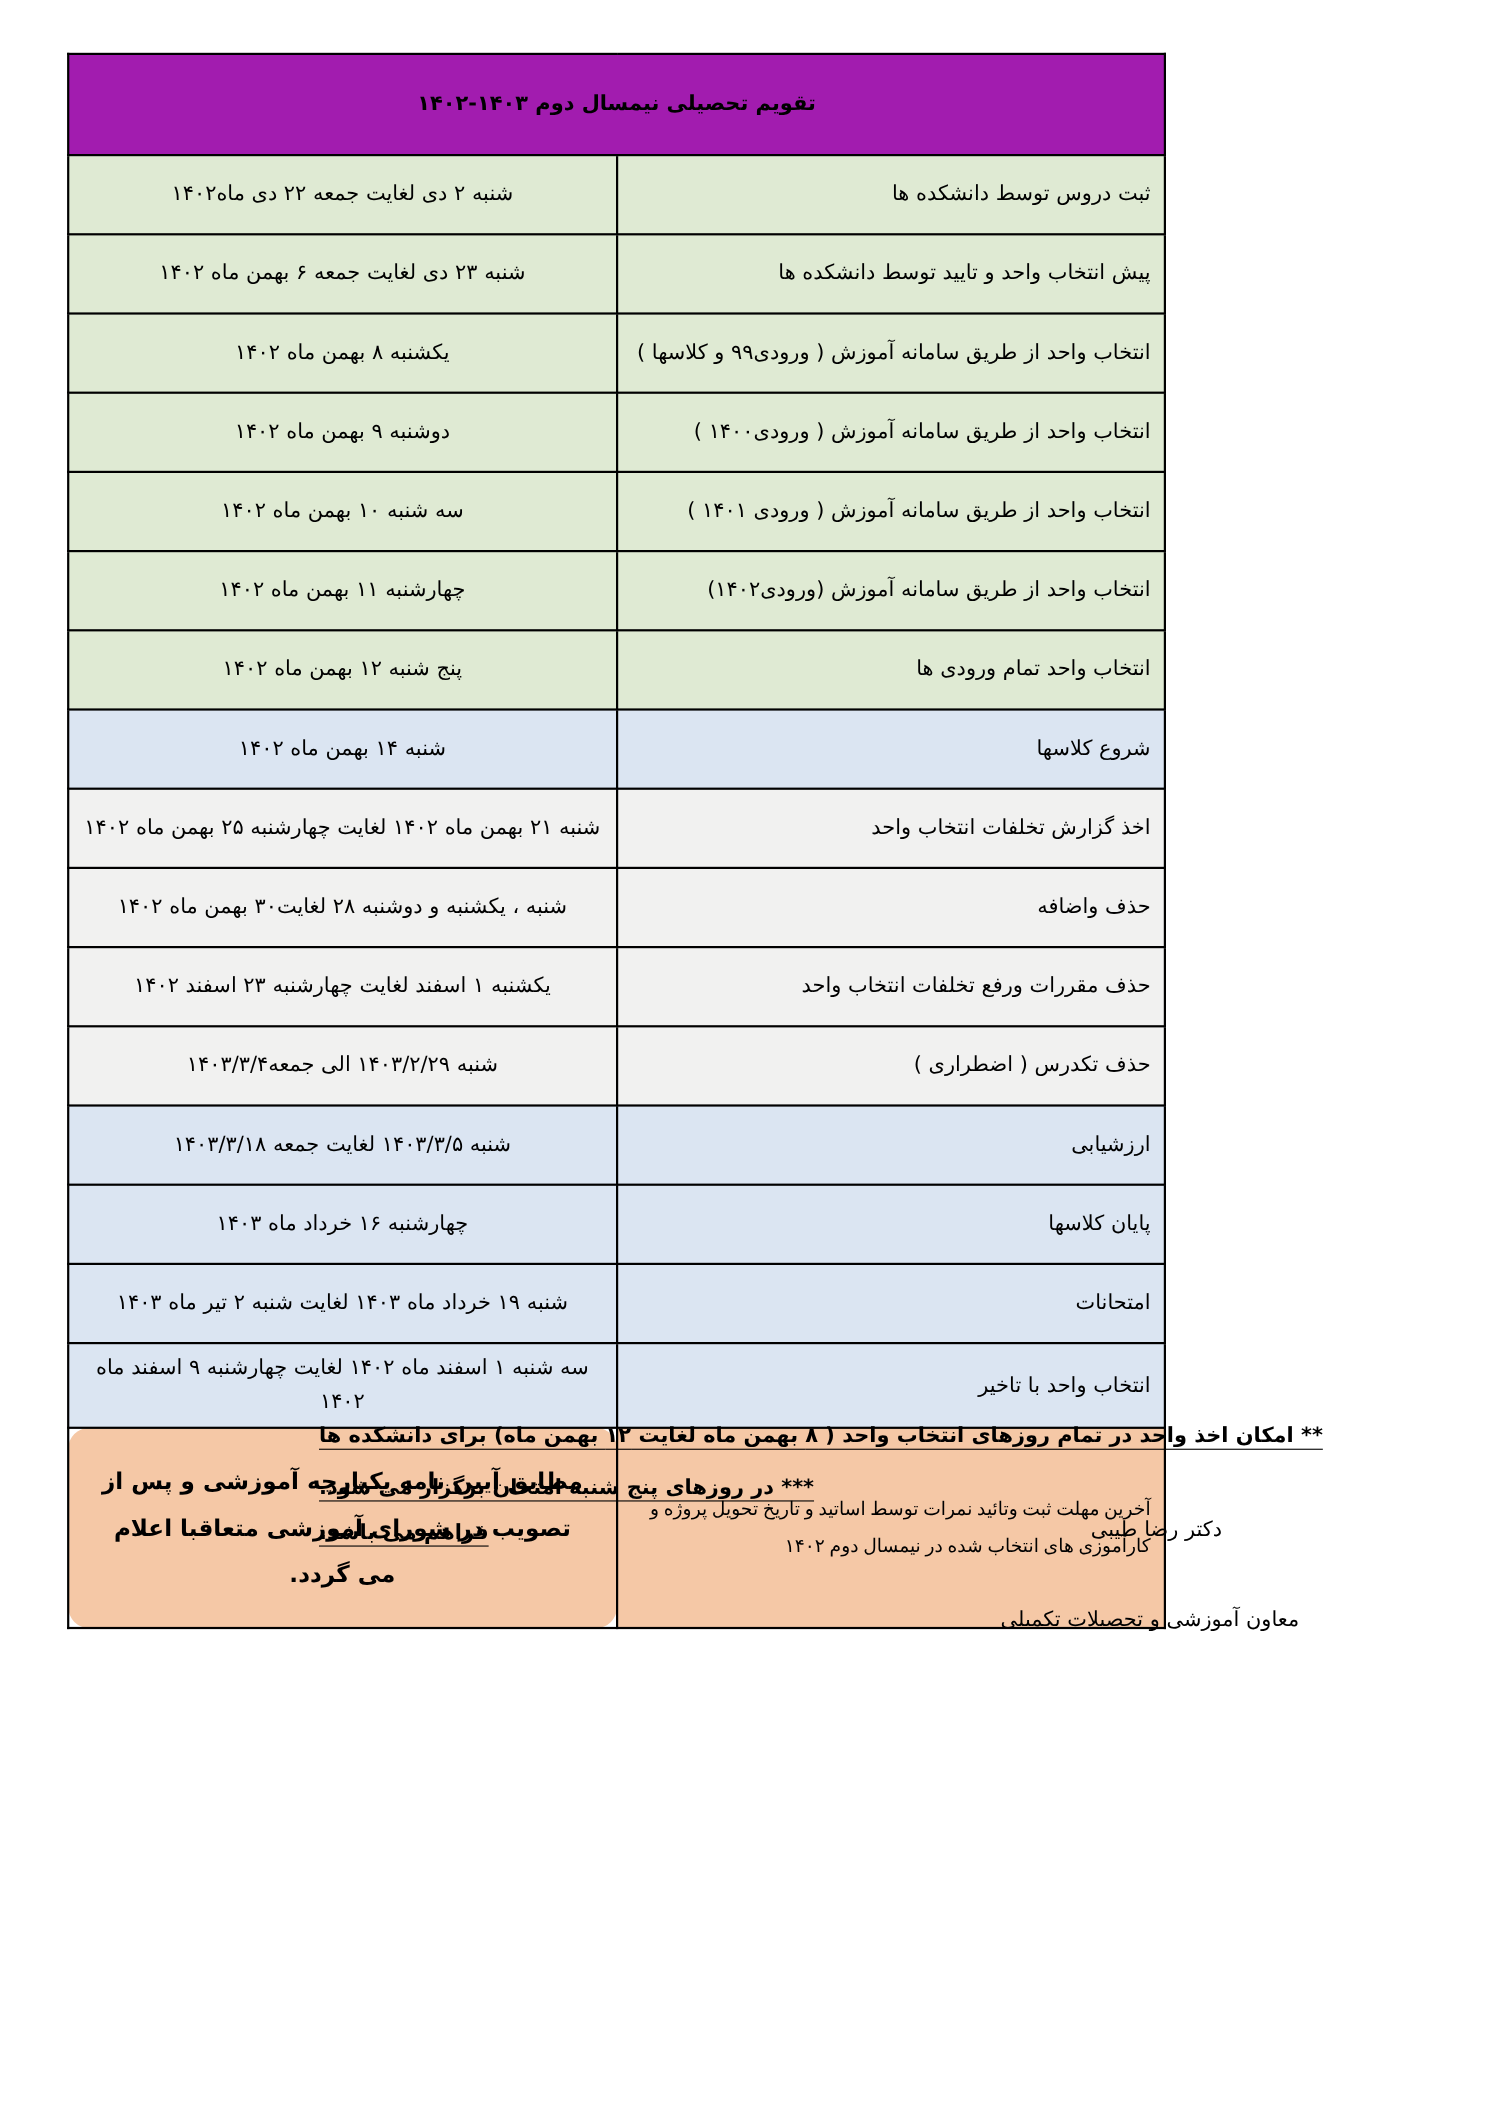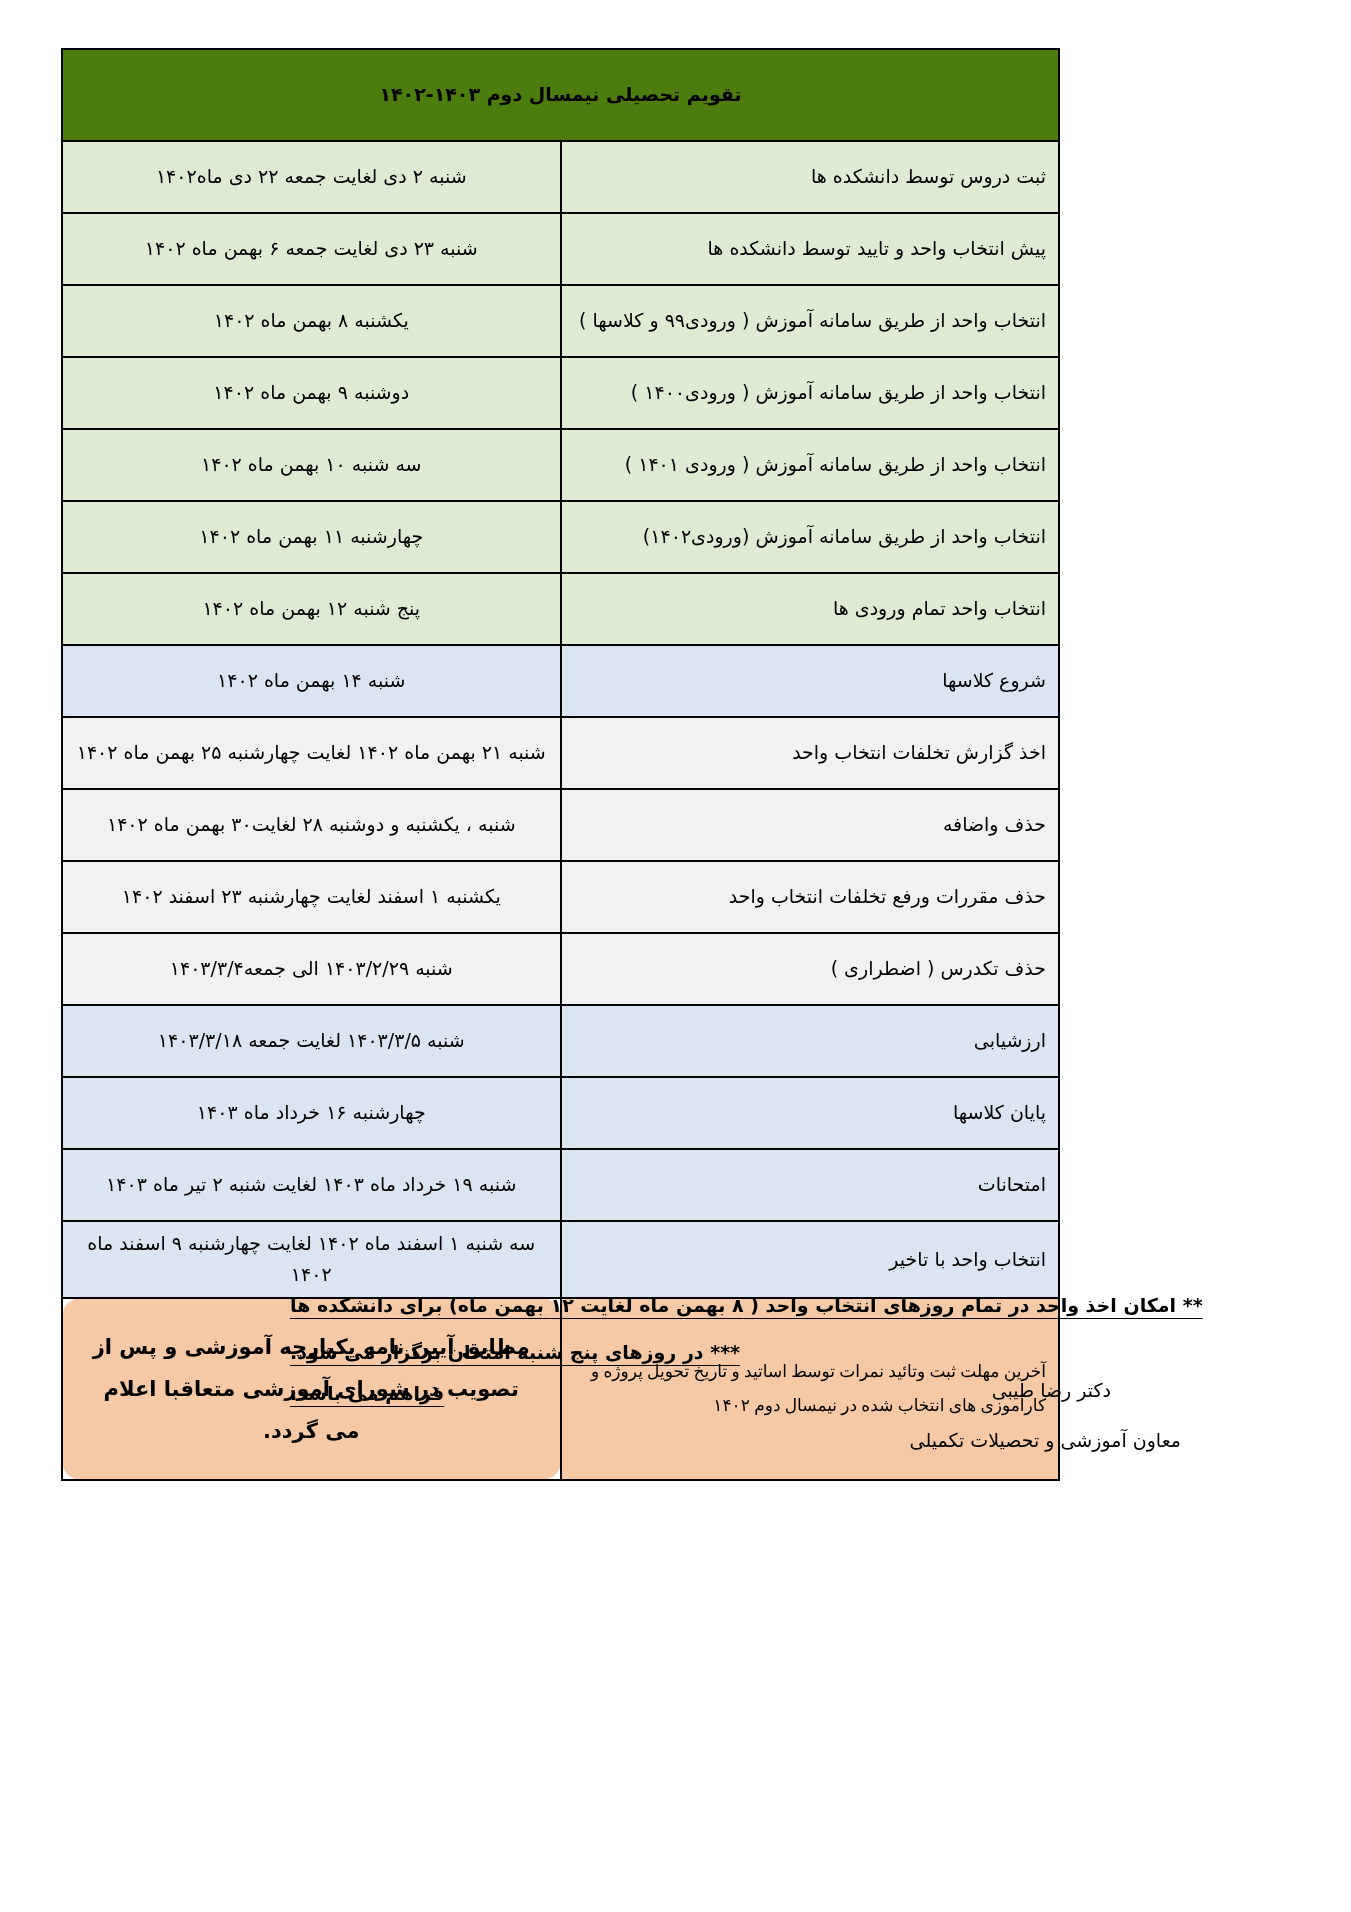--- a/index.html
+++ b/index.html
@@ -42,21 +42,21 @@
     border: 2px solid #000000;
     padding: 6px 12px;
     vertical-align: middle;
     font-size: 19px;
     line-height: 1.65;
     font-family: "DejaVu Sans", "Liberation Sans", sans-serif;
   }
 
   
   .title-cell {
-    background: #4d7c0f;
+    background: #a21caf;
     text-align: center;
     height: 78px;
     font-size: 31px;
     font-weight: bold;
     letter-spacing: 0.5px;
   }
 
   
   .row-green td {
     background: #dfead3;
@@ -124,21 +124,21 @@
   
   .signature {
     position: absolute;
     top: 1375px;
     right: 240px;
     text-align: right;
   }
   .sig-name {
     font-size: 19px;
     line-height: 1.6;
-    margin-bottom: 20px;
+    margin-bottom: 52px;
   }
   .sig-title {
     font-size: 19px;
     line-height: 1.6;
     margin-right: -70px;
   }
 </style>
 </head>
 <body>
 

